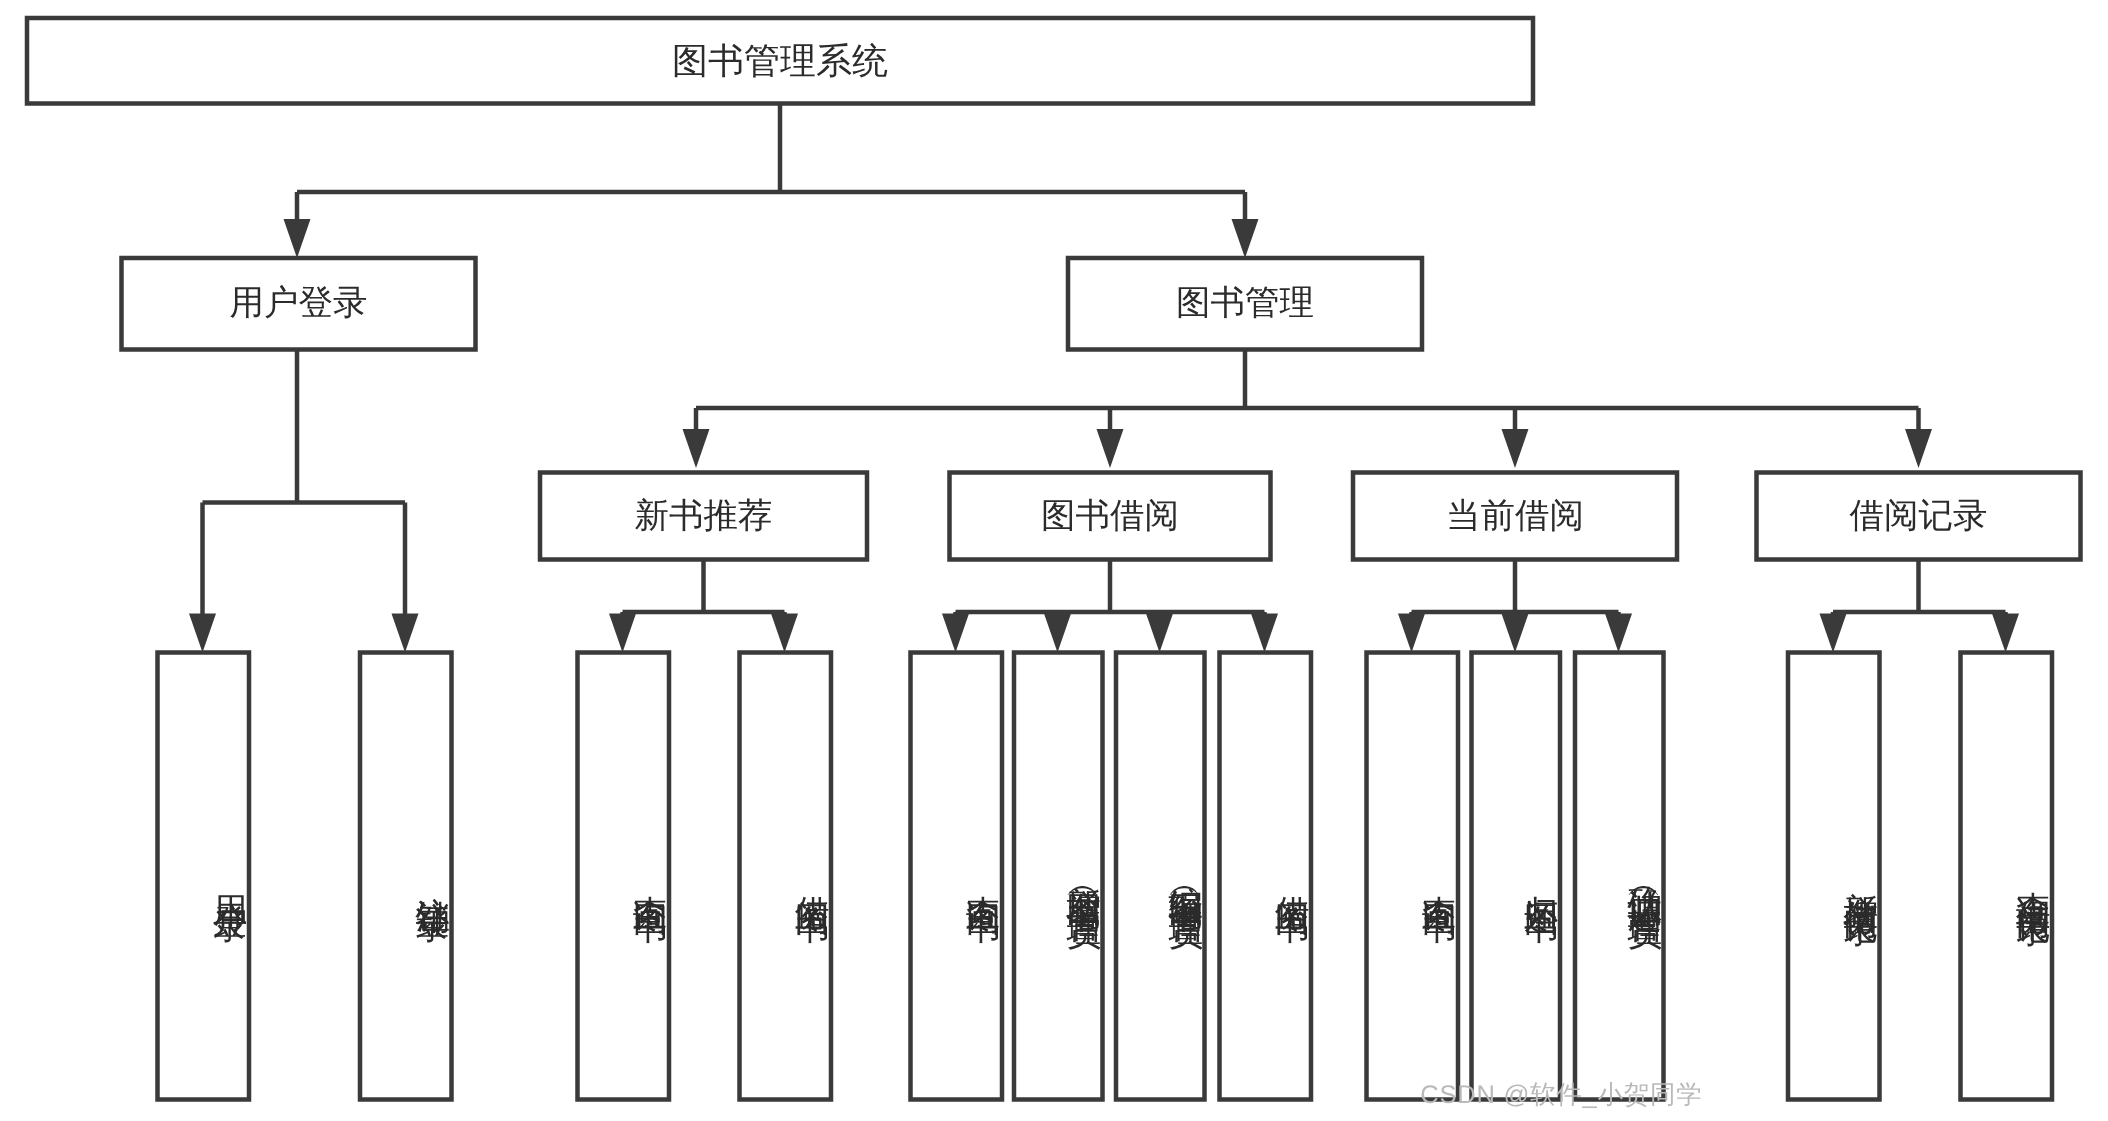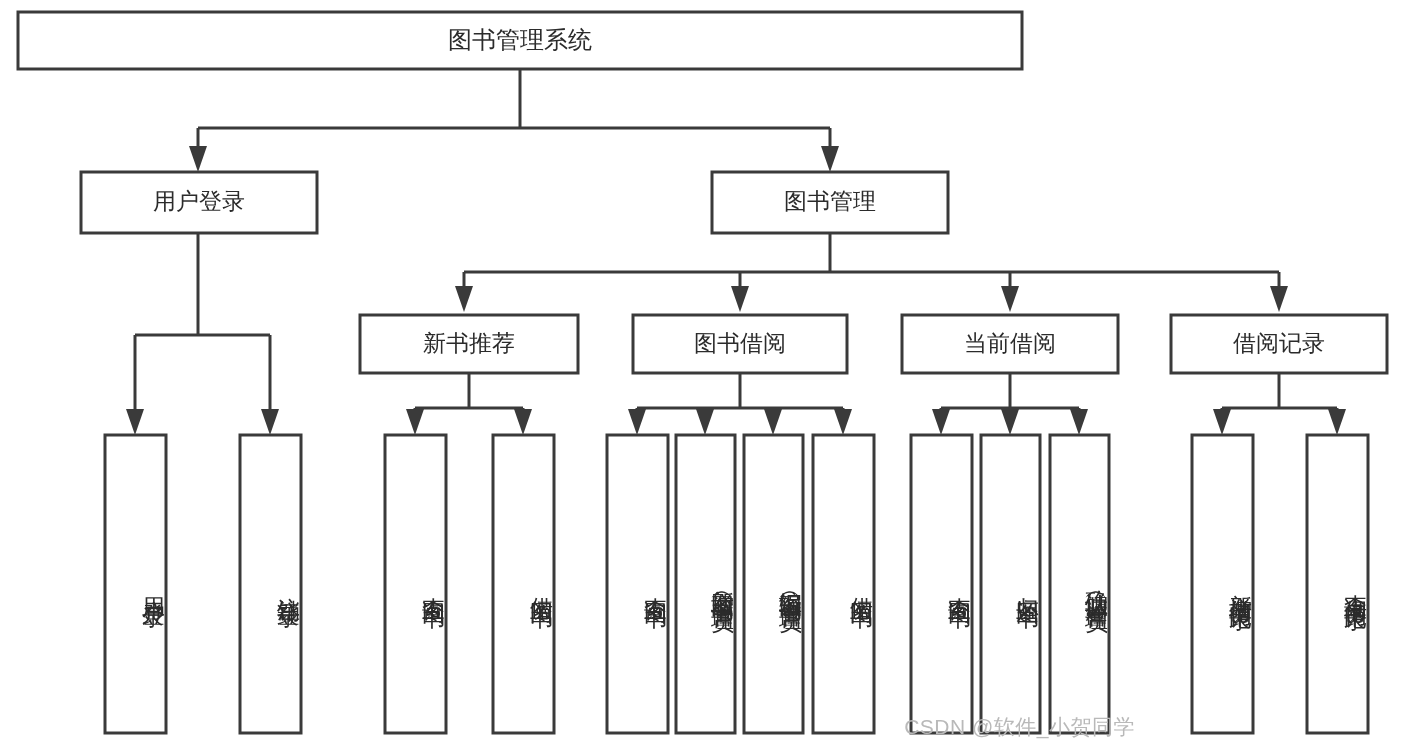--- a/index.html
+++ b/index.html
@@ -67,21 +67,21 @@
     color: #2b2b2b;
     white-space: nowrap;
     pointer-events: none;
     text-align: center;
   }
   .watermark {
     position: absolute;
     right: 8px;
     bottom: 6px;
     font-family: "Liberation Sans", "DejaVu Sans", sans-serif;
-    font-size: 21px;
+    font-size: 17px;
     color: #b9b9b9;
     letter-spacing: 0.5px;
     white-space: nowrap;
   }
 </style>
 </head>
 <body>
 
 <div id="diagram-root">
 

